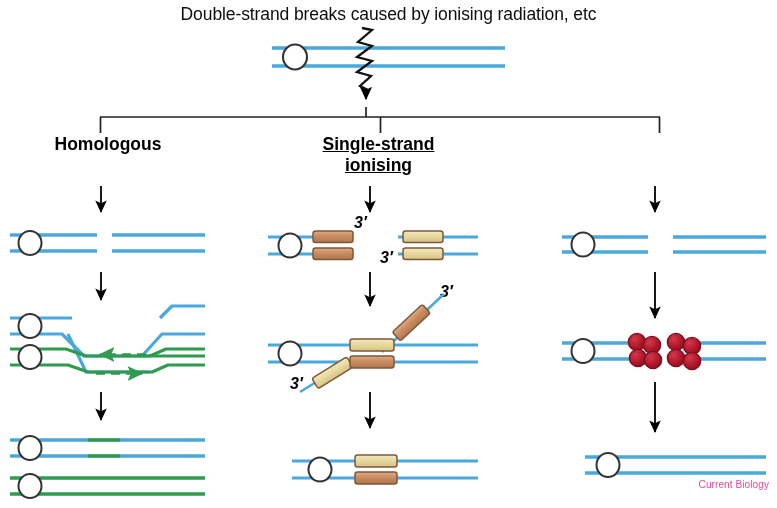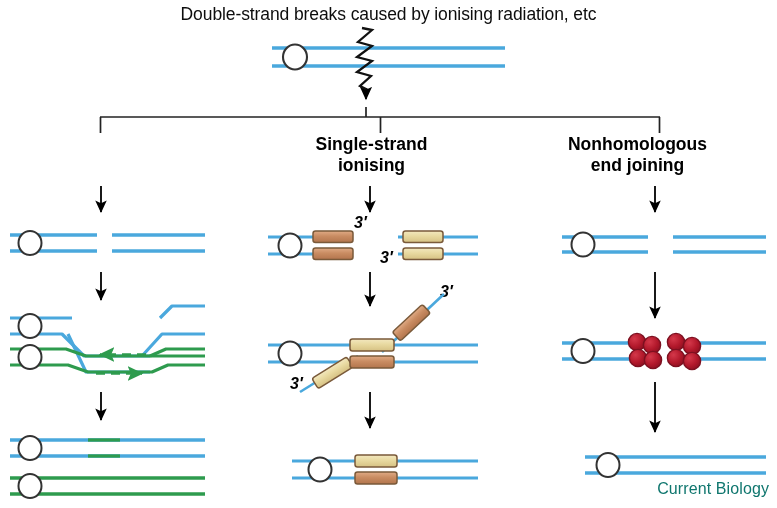--- a/index.html
+++ b/index.html
@@ -36,55 +36,52 @@
   .col-head {
     position: absolute;
     text-align: center;
     font-weight: bold;
     font-size: 17.5px;
     line-height: 1.18;
     color: #000000;
   }
   .col-head .l2 { display: block; }
   #head-hr  { left: 8px;   top: 134px; width: 200px; }
-  #head-ssa { left: 269px; top: 134px; width: 205px; }
+  #head-ssa { left: 276px; top: 134px; width: 205px; text-decoration: underline; }
   #head-nhej{ left: 530px; top: 134px; width: 215px; }
 
   .tick-label {
     position: absolute;
     font-weight: bold;
     font-style: italic;
     font-size: 16px;
     color: #000;
   }
   .credit {
     position: absolute;
     right: 8px;
-    bottom: 10px;
-    font-size: 16px;
-    color: #0f766e;
+    bottom: 18px;
+    font-size: 10px;
+    color: #ec4899;
     letter-spacing: 0.1px;
   }
 </style>
 </head>
 <body>
 
 <div id="figure">
 
   <div class="fig-title">Double-strand breaks caused by ionising radiation, etc</div>
 
   <div class="col-head" id="head-hr">
+    <span class="l1">Homologous</span>
   </div>
   <div class="col-head" id="head-ssa">
     <span class="l1">Single-strand</span>
     <span class="l2">ionising</span>
-  </div>
-  <div class="col-head" id="head-nhej">
-    <span class="l1">Nonhomologous</span>
-    <span class="l2">end joining</span>
   </div>
 
   <div class="tick-label" style="left:354px; top:214px;">3′</div>
   <div class="tick-label" style="left:380px; top:249px;">3′</div>
   <div class="tick-label" style="left:440px; top:283px;">3′</div>
   <div class="tick-label" style="left:290px; top:375px;">3′</div>
 
   <div class="credit">Current Biology</div>
 
   <svg width="777" height="508" viewBox="0 0 777 508">

